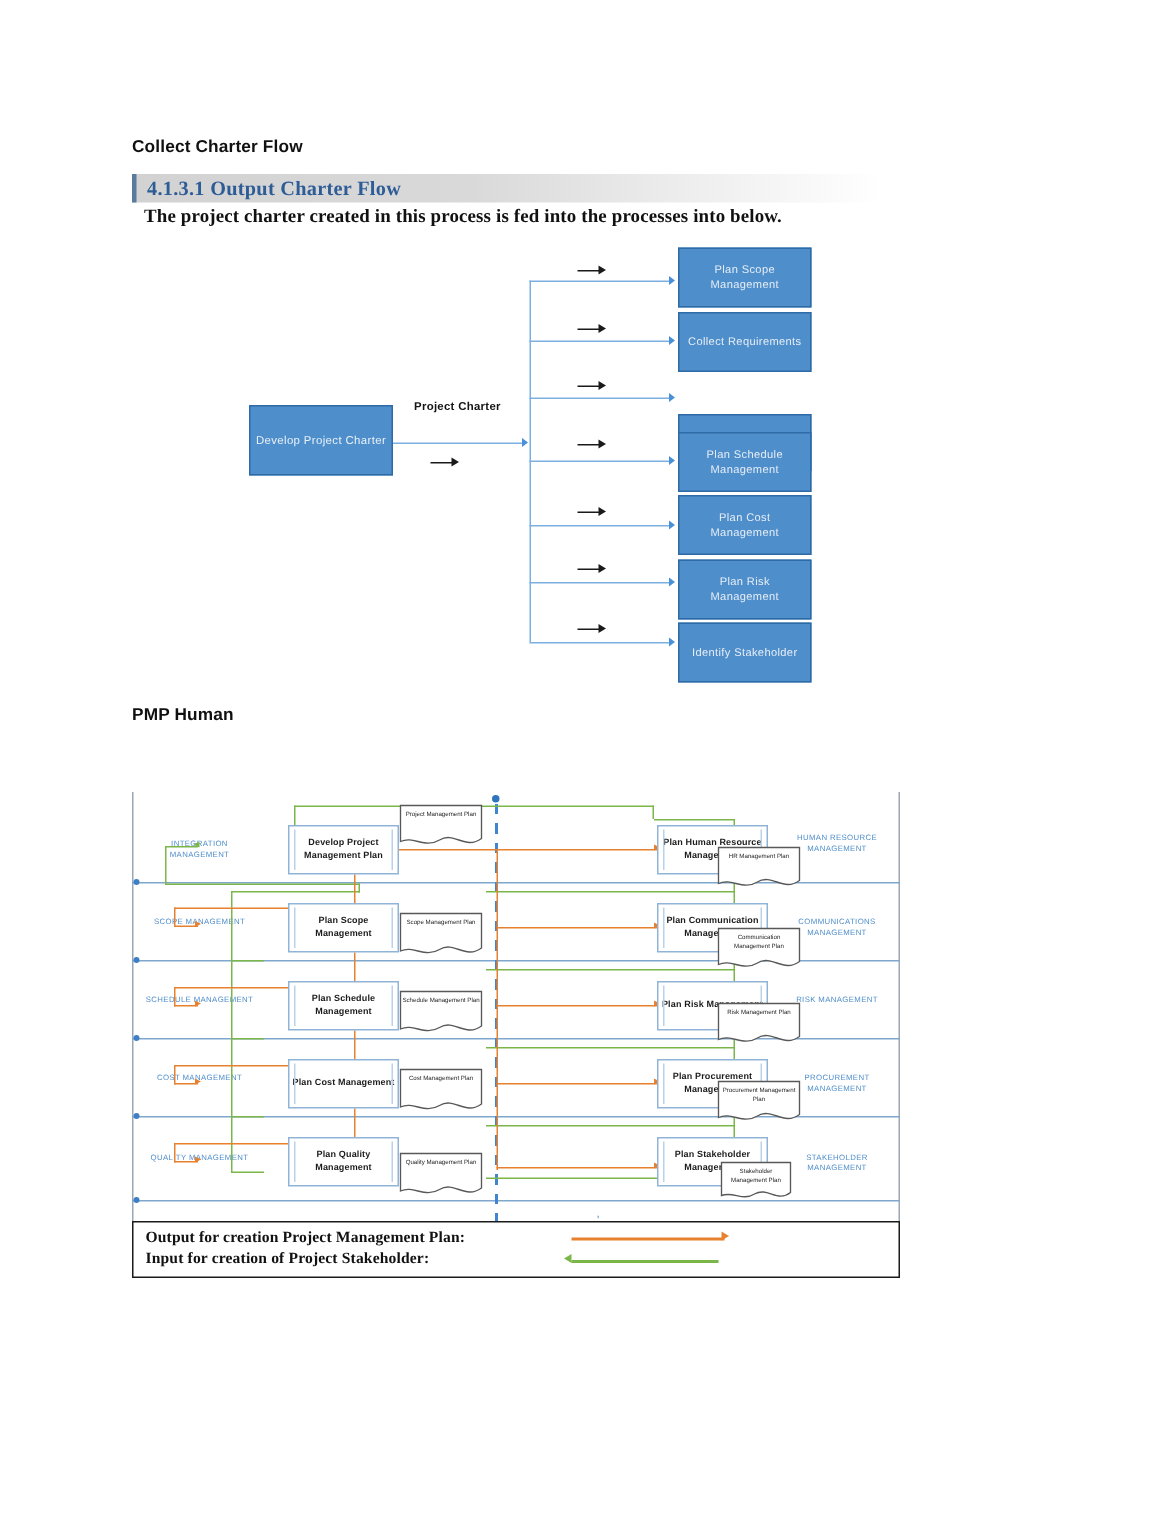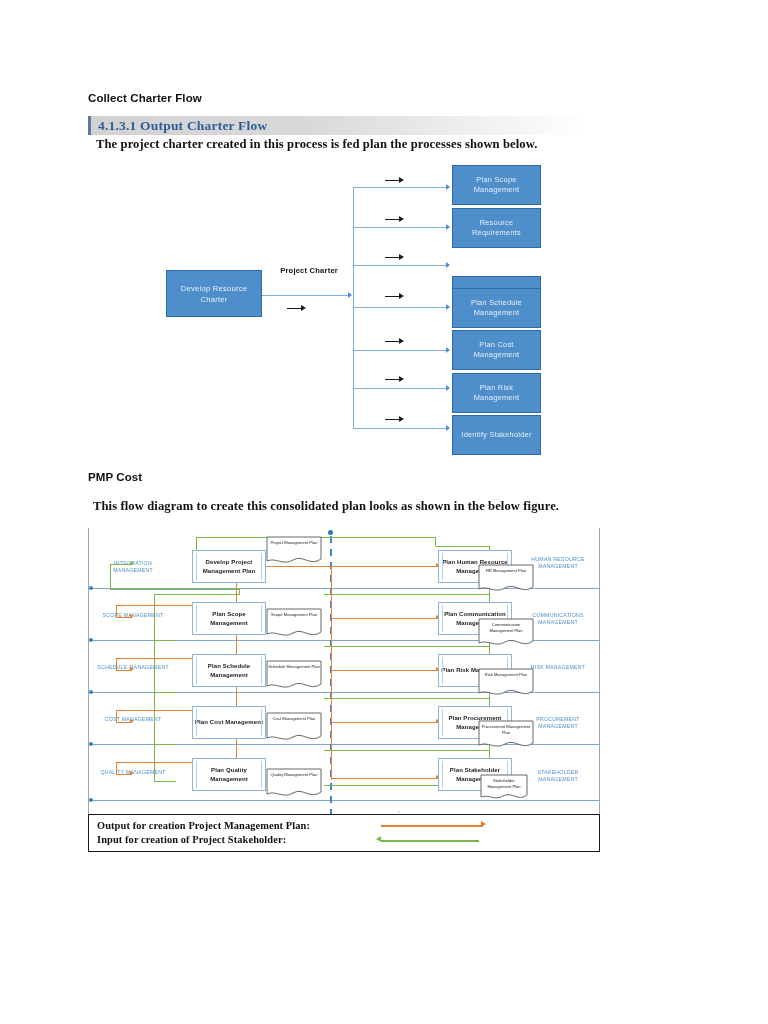--- a/index.html
+++ b/index.html
@@ -49,21 +49,21 @@
     box-sizing:border-box;
   }
   .ln-h{position:absolute;height:1px;background:#7bb0e0;}
   .ln-v{position:absolute;width:1px;background:#7bb0e0;}
   .tri-r{position:absolute;width:0;height:0;border-top:3px solid transparent;border-bottom:3px solid transparent;border-left:4px solid #4a90d9;}
   .blk-arr{position:absolute;height:1px;background:#1a1a1a;}
   .blk-head{position:absolute;width:0;height:0;border-top:3.2px solid transparent;border-bottom:3.2px solid transparent;border-left:5px solid #1a1a1a;}
   .charter-lbl{
     position:absolute;font-family:"Liberation Sans",sans-serif;
     font-weight:bold;font-size:7.6px;line-height:10px;color:#141414;
-    text-align:right;letter-spacing:.2px;
+    text-align:left;letter-spacing:.2px;
   }
 
   
   #d2{position:absolute;left:88px;top:528px;width:512px;height:286px;}
   .d2-frame{position:absolute;left:0;top:0;width:512px;height:286px;border-left:1px solid #9aa7b4;border-right:1px solid #9aa7b4;box-sizing:border-box;}
   .row-div{position:absolute;height:1px;background:#7fa7cd;left:0;width:512px;}
   .row-dot{position:absolute;width:4px;height:4px;border-radius:50%;background:#3f7fc4;}
   .dash-v{position:absolute;width:2px;background:repeating-linear-gradient(to bottom,#3f86cf 0,#3f86cf 7px,transparent 7px,transparent 13px);}
   .dash-dot{position:absolute;width:5px;height:5px;border-radius:50%;background:#2f74bd;}
 
@@ -110,25 +110,25 @@
 <body>
 
 <div class="page">
 
   <div class="sec-title" style="left:88px;top:92px;">Collect Charter Flow</div>
 
   <div class="hbar"></div>
   <div class="hbar-accent"></div>
   <div class="hbar-txt">4.1.3.1 Output Charter Flow</div>
 
-  <div class="body-serif" style="left:96px;top:137px;">The project charter created in this process is fed plan the processes shown below.</div>
+  <div class="body-serif" style="left:96px;top:137px;">The project charter created in this process is fed into the processes into below.</div>
 
   <div id="d1">
 
-    <div class="cbox" style="left:6px;top:110px;width:96px;height:47px;">Develop Resource Charter</div>
+    <div class="cbox" style="left:6px;top:110px;width:96px;height:47px;">Develop Project Charter</div>
 
     <div class="charter-lbl" style="left:116px;top:106px;width:62px;">Project Charter</div>
 
     <div class="ln-h" style="left:102px;top:135px;width:88px;"></div>
     <div class="tri-r" style="left:188px;top:132px;"></div>
 
     <div class="blk-arr" style="left:127px;top:148px;width:16px;"></div>
     <div class="blk-head" style="left:141px;top:145px;"></div>
 
     <div class="ln-v" style="left:193px;top:27px;width:1px;height:241px;"></div>
@@ -136,21 +136,21 @@
     <div class="ln-h" style="left:193px;top:27px;width:95px;"></div>
     <div class="tri-r" style="left:286px;top:24px;"></div>
     <div class="blk-arr" style="left:225px;top:20px;width:16px;"></div>
     <div class="blk-head" style="left:239px;top:17px;"></div>
     <div class="pbox" style="left:292px;top:5px;width:89px;height:40px;">Plan Scope Management</div>
 
     <div class="ln-h" style="left:193px;top:67px;width:95px;"></div>
     <div class="tri-r" style="left:286px;top:64px;"></div>
     <div class="blk-arr" style="left:225px;top:59px;width:16px;"></div>
     <div class="blk-head" style="left:239px;top:56px;"></div>
-    <div class="pbox" style="left:292px;top:48px;width:89px;height:40px;">Resource Requirements</div>
+    <div class="pbox" style="left:292px;top:48px;width:89px;height:40px;">Collect Requirements</div>
 
     <div class="ln-h" style="left:193px;top:105px;width:95px;"></div>
     <div class="tri-r" style="left:286px;top:102px;"></div>
     <div class="blk-arr" style="left:225px;top:97px;width:16px;"></div>
     <div class="blk-head" style="left:239px;top:94px;"></div>
     <div class="pbox" style="left:292px;top:88px;width:89px;height:38px;margin-top:28px;">Define Scope</div>
 
     <div class="ln-h" style="left:193px;top:147px;width:95px;"></div>
     <div class="tri-r" style="left:286px;top:144px;"></div>
     <div class="blk-arr" style="left:225px;top:136px;width:16px;"></div>
@@ -169,23 +169,22 @@
     <div class="blk-head" style="left:239px;top:216px;"></div>
     <div class="pbox" style="left:292px;top:213px;width:89px;height:40px;">Plan Risk Management</div>
 
     <div class="ln-h" style="left:193px;top:268px;width:95px;"></div>
     <div class="tri-r" style="left:286px;top:265px;"></div>
     <div class="blk-arr" style="left:225px;top:259px;width:16px;"></div>
     <div class="blk-head" style="left:239px;top:256px;"></div>
     <div class="pbox" style="left:292px;top:255px;width:89px;height:40px;">Identify Stakeholder</div>
   </div>
 
-  <div class="sec-title" style="left:88px;top:471px;">PMP Cost</div>
-
-  <div class="body-serif" style="left:93px;top:499px;">This flow diagram to create this consolidated plan looks as shown in the below figure.</div>
+  <div class="sec-title" style="left:88px;top:471px;">PMP Human</div>
+
 
   <div id="d2">
 
     <div class="d2-frame"></div>
 
     <div class="row-div" style="top:60px;"></div>
     <div class="row-dot" style="left:1px;top:58px;"></div>
     <div class="row-div" style="top:112px;"></div>
     <div class="row-dot" style="left:1px;top:110px;"></div>
     <div class="row-div" style="top:164px;"></div>

